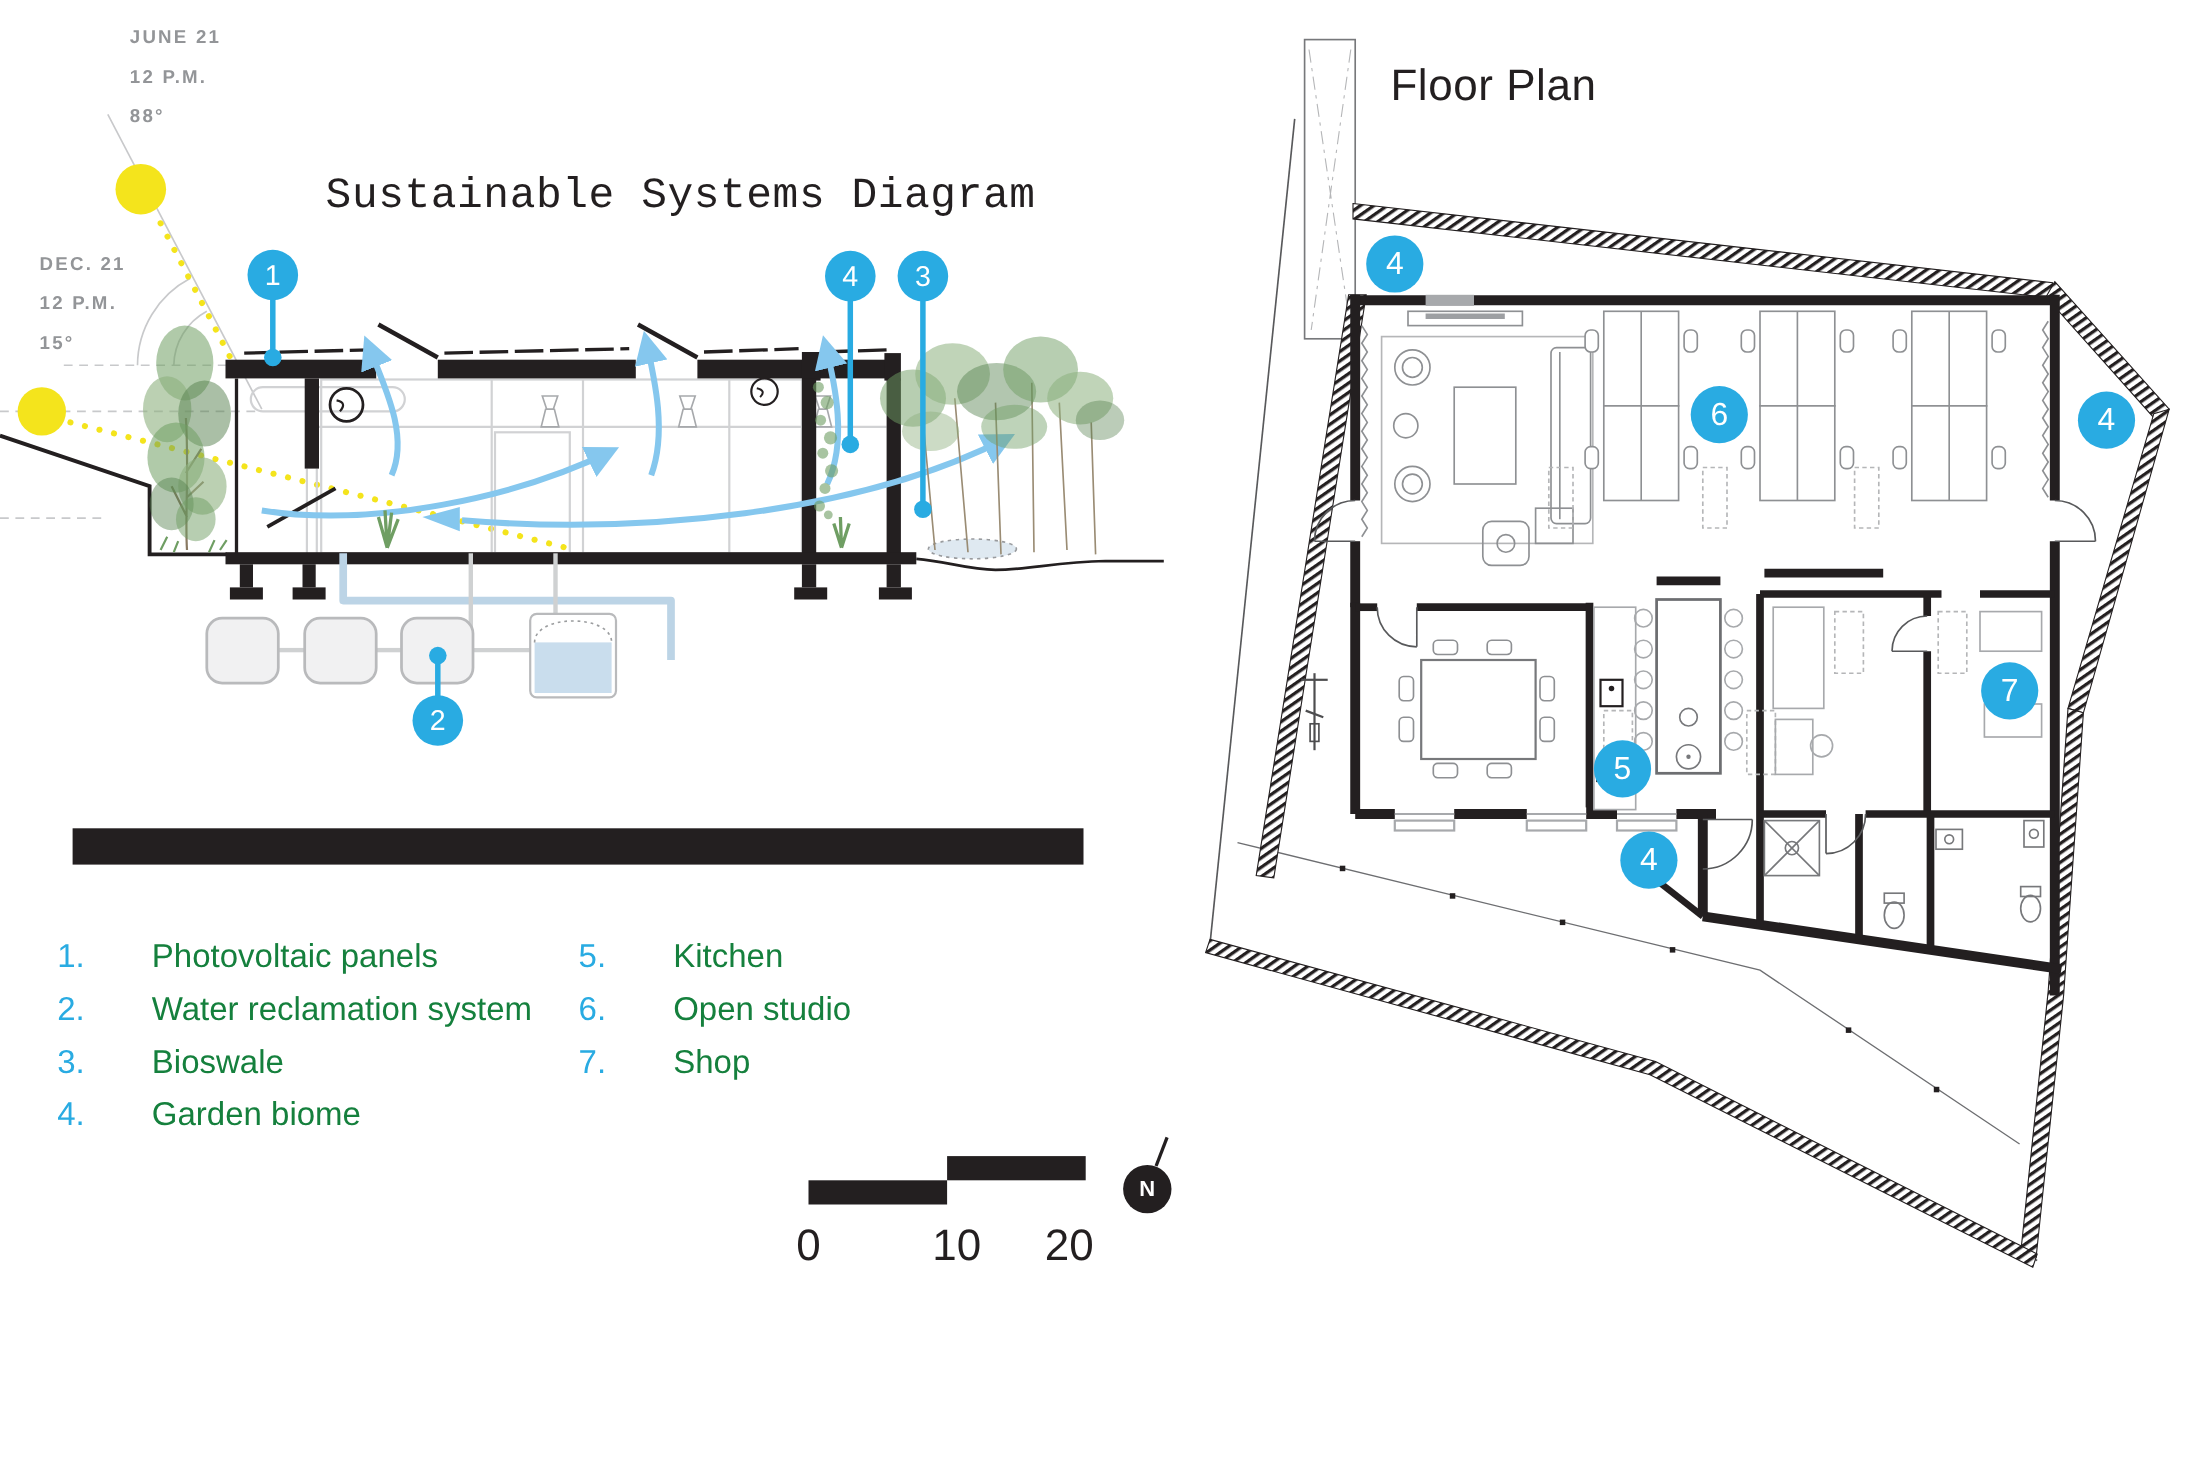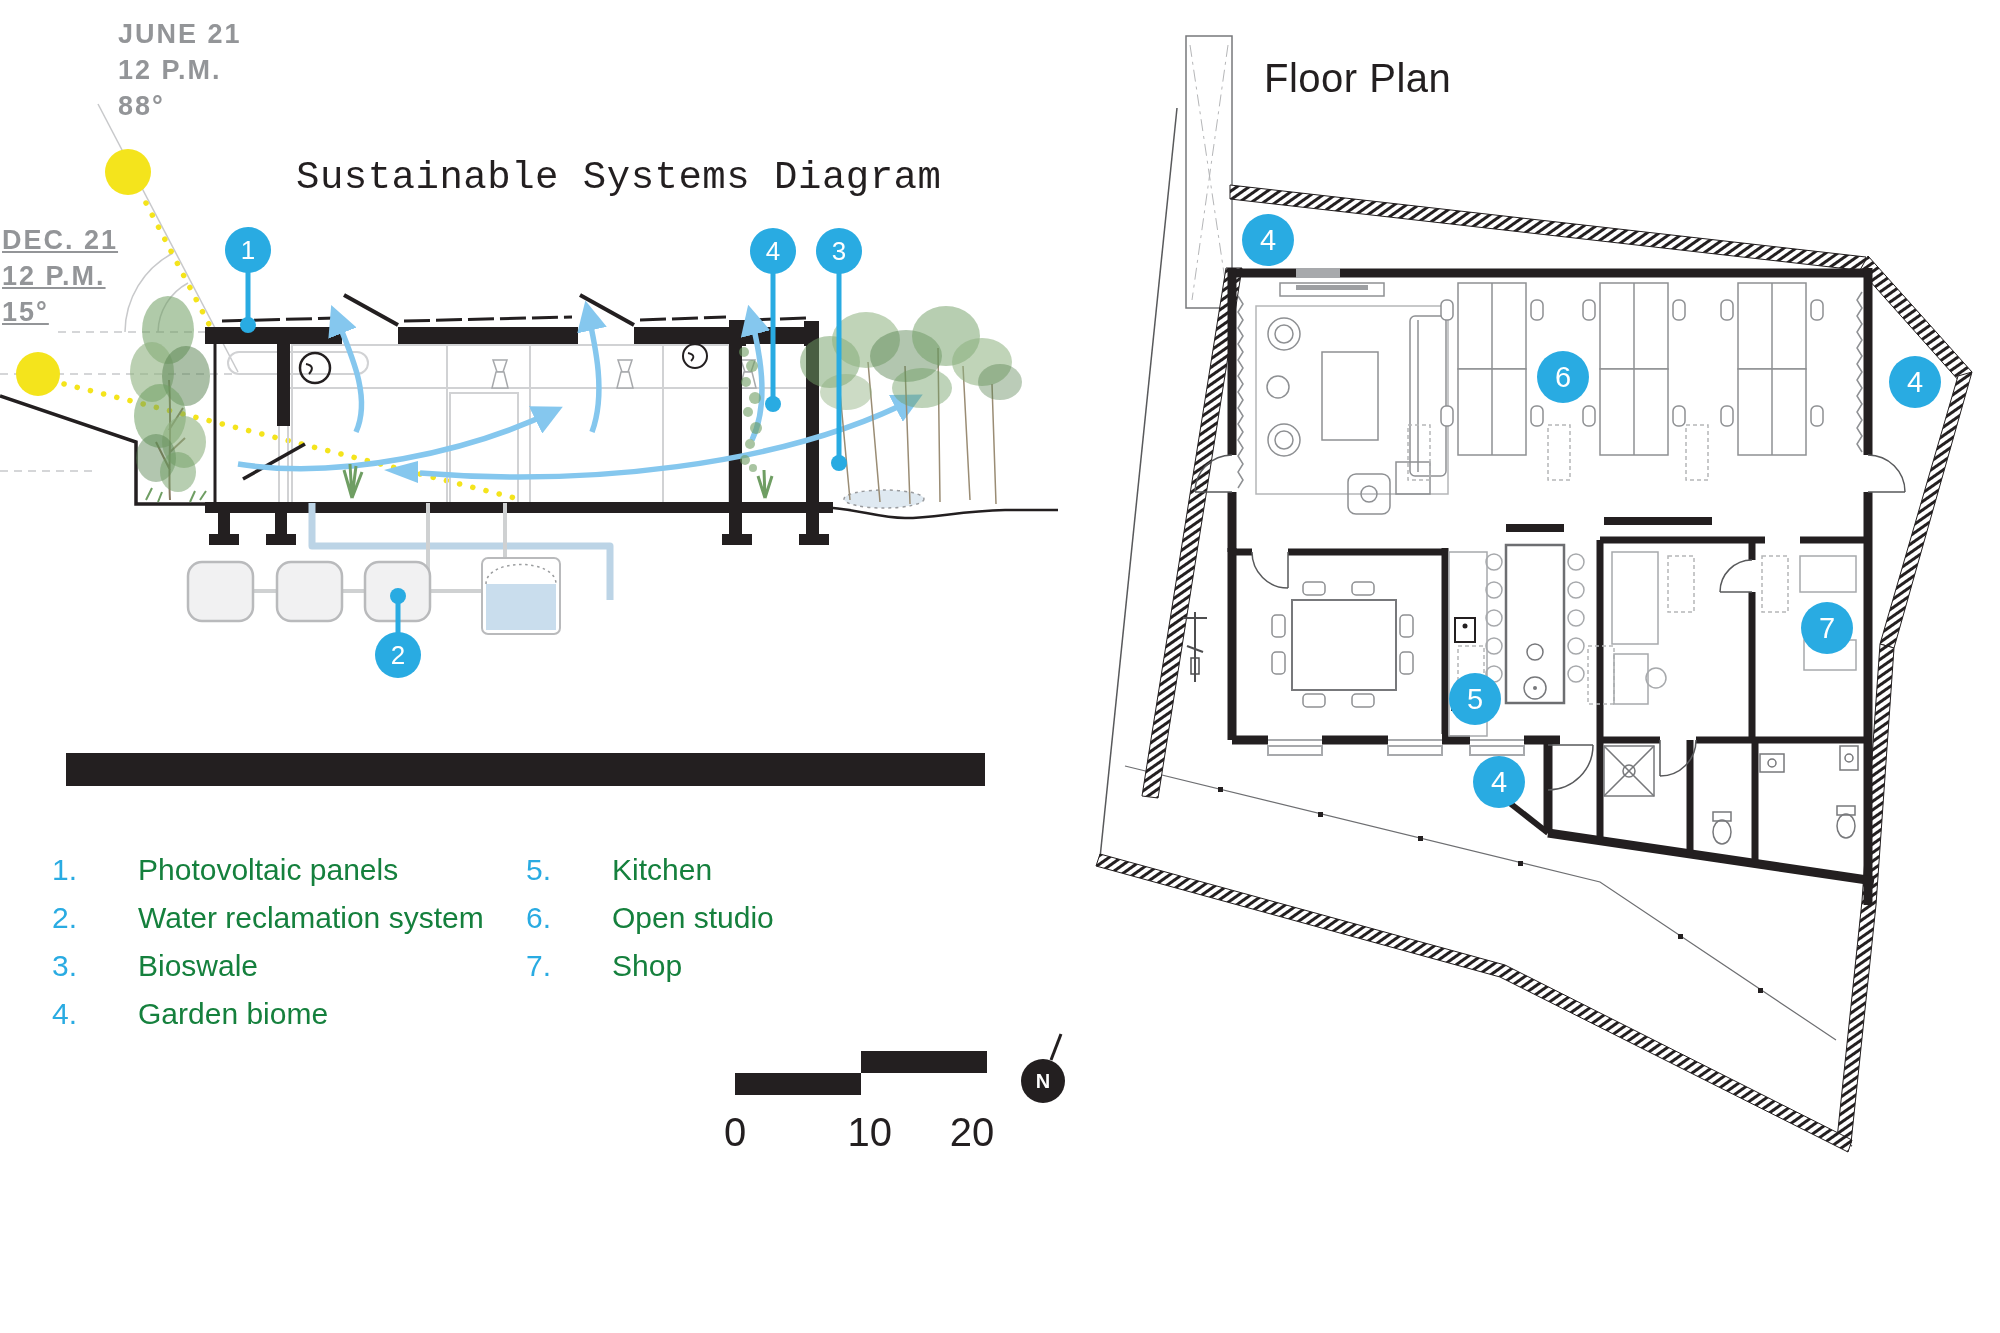--- a/index.html
+++ b/index.html
@@ -1,20 +1,20 @@
 <!DOCTYPE html>
 <html><head>
 <meta charset="utf-8">
 <style>
   html,body{margin:0;padding:0;background:#fff;}
   .canvas{position:relative;width:2000px;height:1333px;background:#fff;overflow:hidden;
           font-family:"Liberation Sans",sans-serif;color:#231f20;}
   svg{position:absolute;left:0;top:0;}
   .title{position:absolute;font-size:39px;font-weight:400;color:#231f20;letter-spacing:.5px;white-space:nowrap;}
-  .sun-label{position:absolute;color:#939598;font-weight:700;font-size:27px;letter-spacing:2px;line-height:36px;white-space:nowrap;}
+  .sun-label{position:absolute;color:#939598;font-weight:700;font-size:17px;letter-spacing:2px;line-height:36px;white-space:nowrap;}
   .marker{position:absolute;background:#29abe2;border-radius:50%;color:#fff;display:flex;
           align-items:center;justify-content:center;font-weight:400;}
   .m46{width:46px;height:46px;font-size:26px;}
   .m52{width:52px;height:52px;font-size:29px;}
   .divider{position:absolute;left:66px;top:753px;width:919px;height:33px;background:#231f20;}
   .legend-col{position:absolute;}
   .legend-row{display:flex;height:48px;align-items:center;font-size:30px;}
   .lnum{width:52px;color:#29abe2;}
   .llab{color:#15803d;white-space:nowrap;margin-left:34px;}
   .sbar{position:absolute;background:#231f20;}
@@ -413,21 +413,21 @@
 </svg>
 
   <div class="title" style="left:296px;top:156px;font-family:Liberation Mono, monospace;">Sustainable Systems Diagram</div>
   <div class="title" style="left:1264px;top:56px;font-size:40px;">Floor Plan</div>
 
   <div class="sun-label" style="left:118px;top:16px;">
     <div>JUNE 21</div>
     <div>12 P.M.</div>
     <div>88°</div>
   </div>
-  <div class="sun-label" style="left:2px;top:222px;text-decoration:underline;">
+  <div class="sun-label" style="left:36px;top:222px;">
     <div>DEC. 21</div>
     <div>12 P.M.</div>
     <div>15°</div>
   </div>
 
   <div class="marker m46" style="left:225px;top:227px;">1</div>
   <div class="marker m46" style="left:375px;top:632px;">2</div>
   <div class="marker m46" style="left:816px;top:228px;">3</div>
   <div class="marker m46" style="left:750px;top:228px;">4</div>
 

